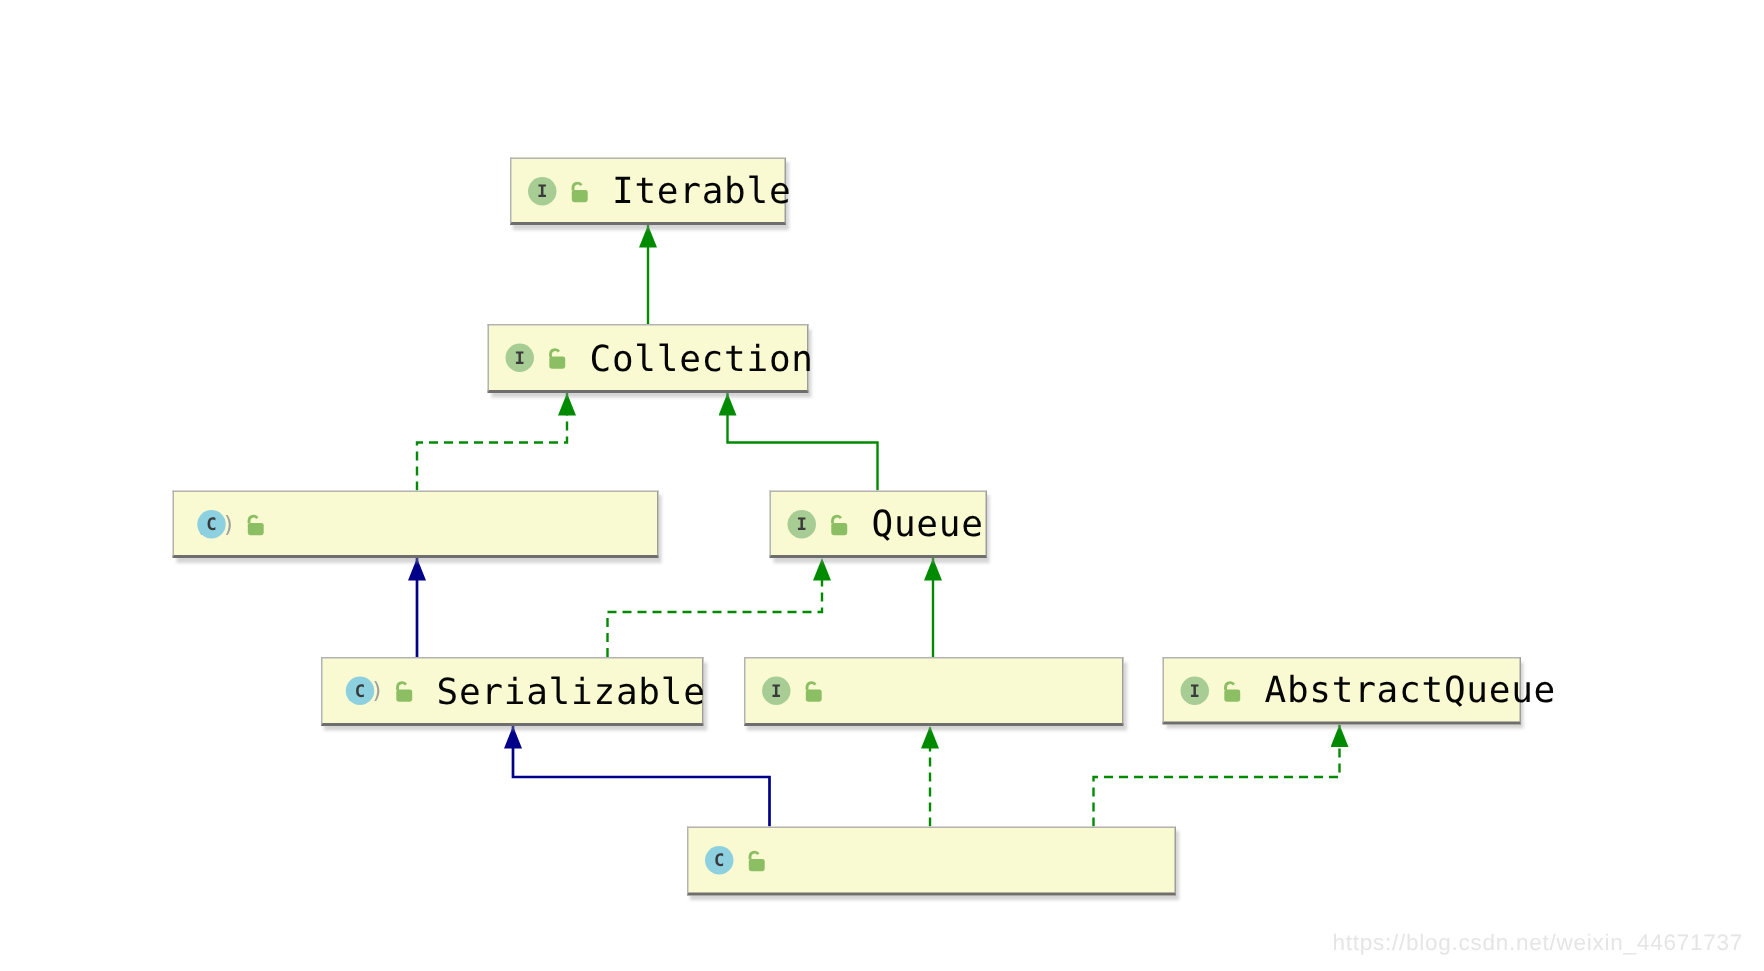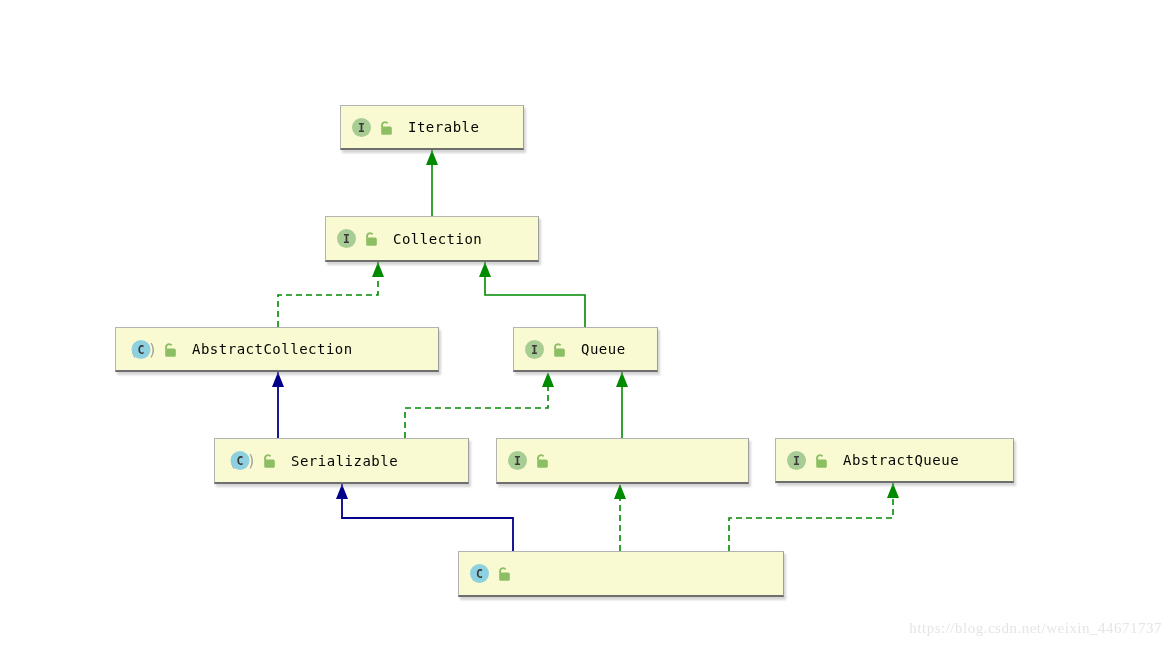--- a/index.html
+++ b/index.html
@@ -26,30 +26,30 @@
     box-shadow: 2px 3px 2px rgba(150,150,150,0.40);
     display: flex;
     align-items: center;
     padding-left: 10px;
     cursor: default;
   }
   .node .kind-icon { display: inline-flex; flex: none; }
   .node .lock-icon { display: inline-flex; flex: none; margin-left: 5px; }
   .node .node-label {
     margin-left: 14px;
-    font-size: 14px;
+    font-size: 24px;
     color: #050505;
     white-space: nowrap;
     letter-spacing: 0.5px;
   }
   .watermark {
     position: absolute;
     right: 14px;
     top: 620px;
-    font-family: Liberation Serif, serif;
+    font-family: Liberation Sans, sans-serif;
     font-size: 15px;
     color: #e5e5e5;
     letter-spacing: 0.5px;
   }
 </style>
 </head>
 <body>
 
 <div class="canvas">
   <svg class="edges-layer" id="edges-layer" viewBox="0 0 1176 647" xmlns="http://www.w3.org/2000/svg">
@@ -110,21 +110,20 @@
             <circle cx="15" cy="10.5" r="9.5" fill="#8dd1e1"></circle>
             <text x="15" y="14.5" text-anchor="middle" font-size="11.5" font-weight="bold" font-family="DejaVu Sans Mono, monospace" fill="#3a3a3a">C</text>
           </svg>
         </span>
         <span class="lock-icon">
           <svg width="17" height="17" viewBox="0 0 17 17" xmlns="http://www.w3.org/2000/svg">
             <path d="M5,8 V6.2 A3.1,3.1 0 0 1 10.6,4.4" fill="none" stroke="#8cbe63" stroke-width="1.9"></path>
             <rect x="4.2" y="7.6" width="10.6" height="8.2" rx="1.6" fill="#8cbe63"></rect>
           </svg>
         </span>
-        <span class="node-label">AbstractCollection</span>
       </div>
       <div class="node" style="left: 513px; top: 327px; width: 145px; height: 45px;">
         <span class="kind-icon">
           <svg width="21" height="21" viewBox="0 0 21 21" xmlns="http://www.w3.org/2000/svg">
             <circle cx="10.5" cy="10.5" r="9.5" fill="#a7cd94"></circle>
             <text x="10.5" y="14.5" text-anchor="middle" font-size="11.5" font-weight="bold" font-family="DejaVu Sans Mono, monospace" fill="#3a3a3a">I</text>
           </svg>
         </span>
         <span class="lock-icon">
           <svg width="17" height="17" viewBox="0 0 17 17" xmlns="http://www.w3.org/2000/svg">

